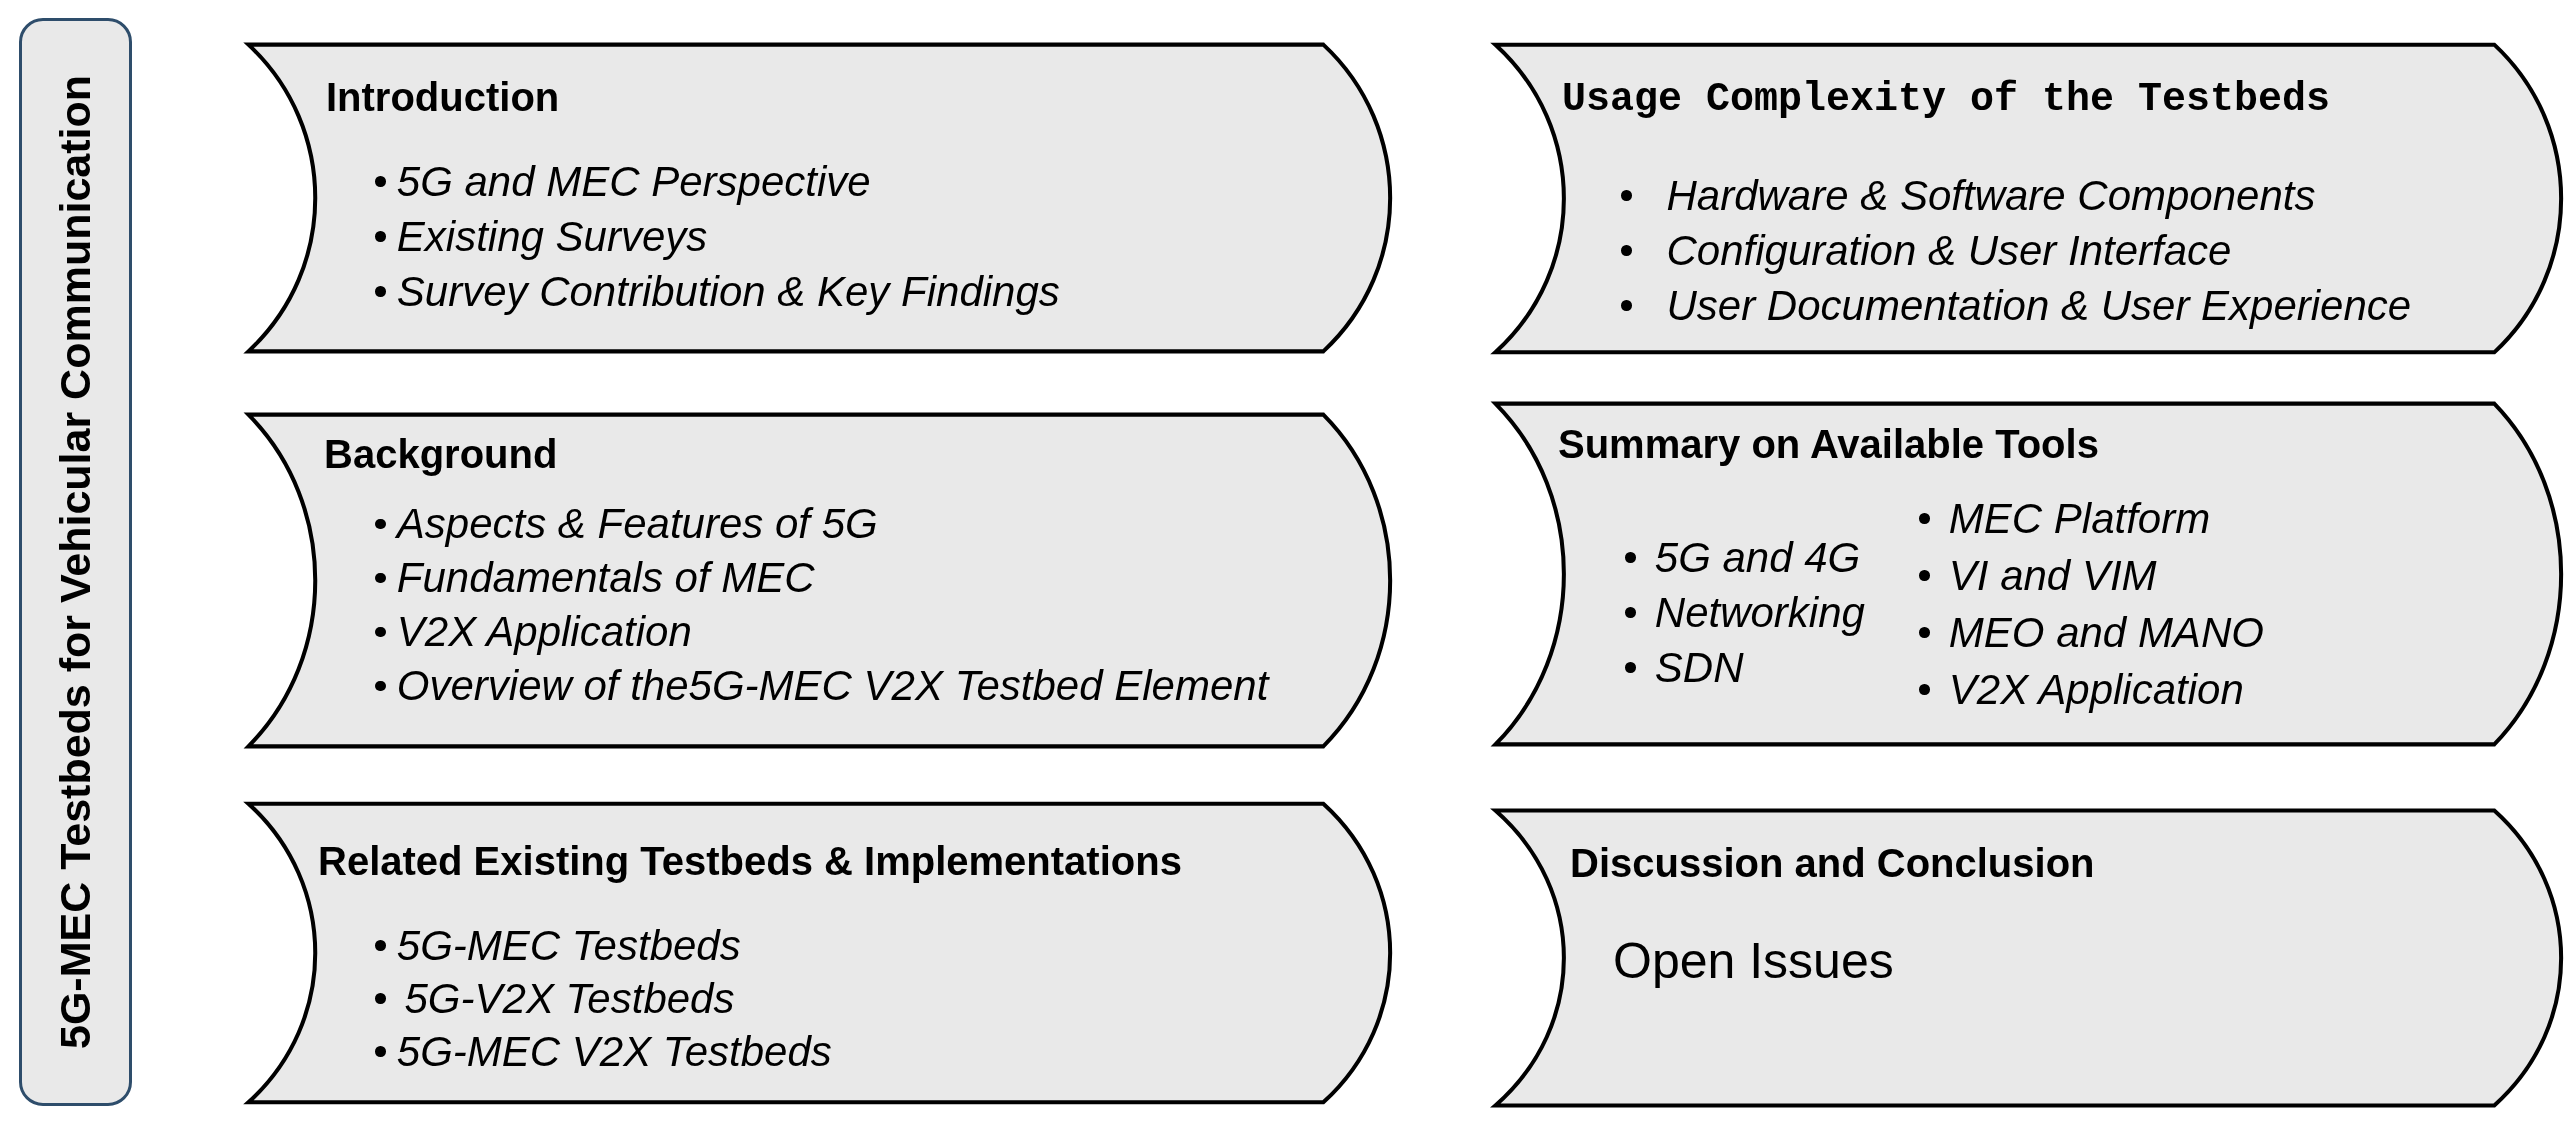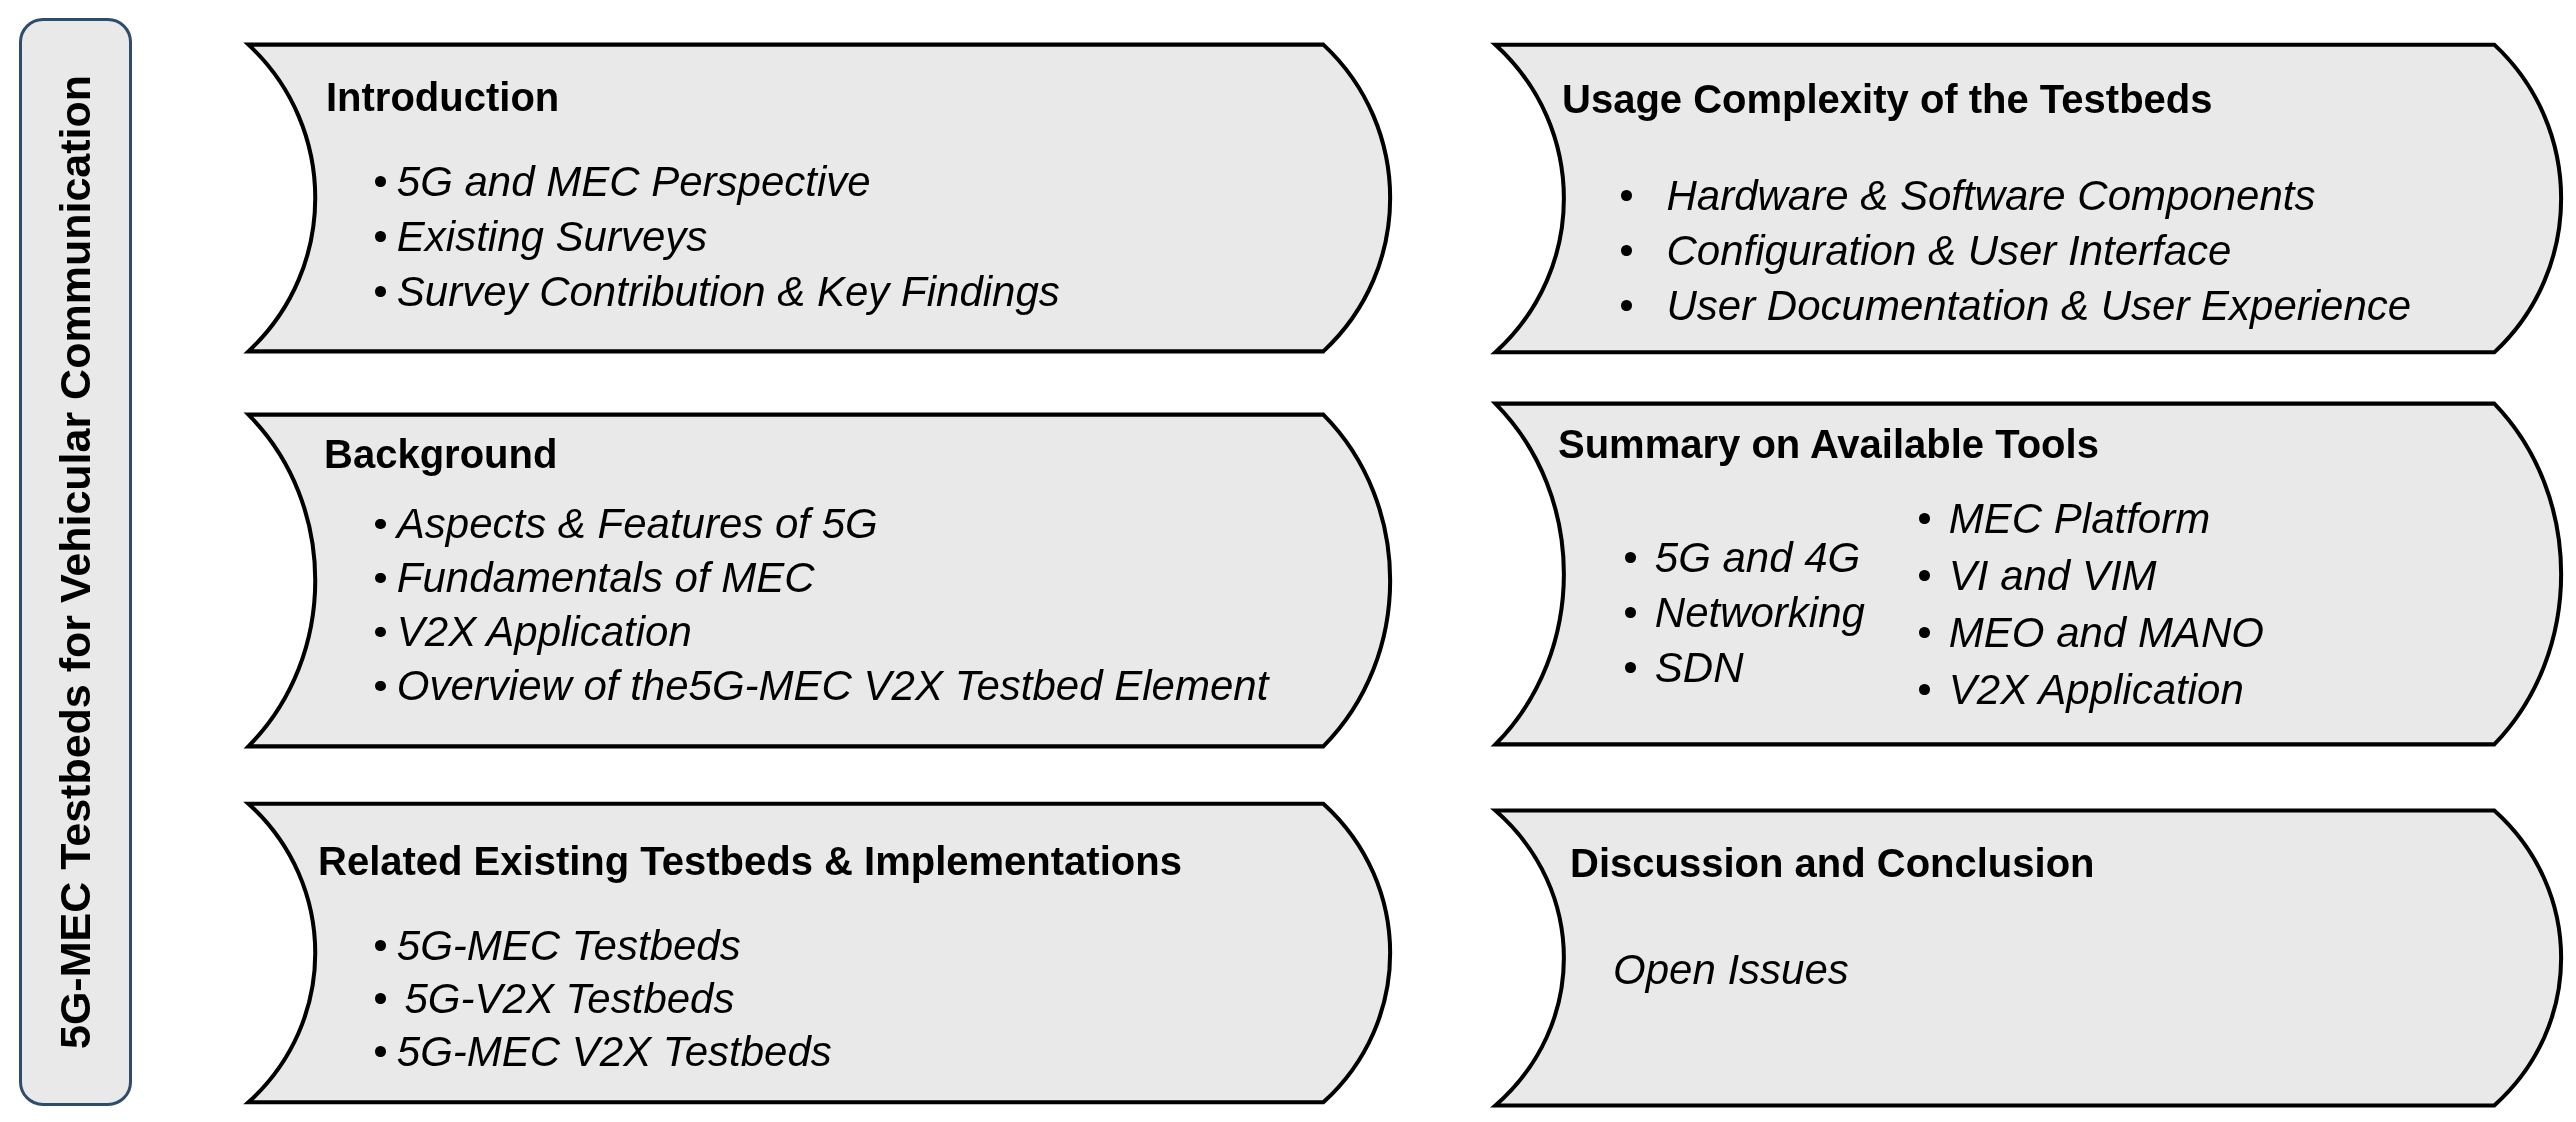--- a/index.html
+++ b/index.html
@@ -33,22 +33,22 @@
   .brow{display:flex;align-items:center;}
   .bdot{
     width:10.5px;height:10.5px;border-radius:50%;
     background:var(--text,#000);flex:0 0 auto;
   }
   .btext{
     font-style:italic;font-size:42px;line-height:48px;white-space:nowrap;
     color:var(--text,#000);
   }
   .note{
-    position:absolute;font-style:italic;font-size:42px;line-height:55px;
-    white-space:nowrap;color:var(--text,#000);margin-top:8px;
+    position:absolute;font-size:50px;line-height:55px;
+    white-space:nowrap;color:var(--text,#000);
   }
 </style>
 </head>
 <body style="background: rgb(255, 255, 255);">
 
 <div id="canvas">
   <div class="sidebar">
     <div class="sidebar-label">5G-MEC Testbeds for Vehicular Communication</div>
   </div>
   <div id="boxes">
@@ -122,21 +122,21 @@
               <span class="btext" style="margin-left: 11.3px;">5G-MEC V2X Testbeds</span>
             </div>
           </div>
         </div>
 
   </div>
       <div class="box" style="left: 1493px; top: 42px; width: 1001px; height: 313px;">
     <svg class="banner-svg" xmlns="http://www.w3.org/2000/svg" width="1106" height="313" viewBox="0 0 1373 388">
       <path class="banner-path" d="M 3 3 L 1243 3 C 1353.6666666666667 106.14, 1353.6666666666667 281.86, 1243 385 L 3 385 C 116.33333333333333 281.86, 116.33333333333333 106.14, 3 3 Z" fill="#e9e9e9" stroke="#000000" stroke-width="5"></path>
     </svg>
-    <div class="box-title" style="left: 69px; top: 31px;">Usage Complexity of the Testbeds</div>
+    <div class="box-title" style="left: 69px; top: 31px; font-family: Liberation Mono, monospace;">Usage Complexity of the Testbeds</div>
     <div class="cols">
           <div class="bcol" style="left: 128px; top: 126px;">
             <div class="brow" style="height: 55px;">
               <span class="bdot"></span>
               <span class="btext" style="margin-left: 35px;">Hardware &amp; Software Components</span>
             </div>
             <div class="brow" style="height: 55px;">
               <span class="bdot"></span>
               <span class="btext" style="margin-left: 35px;">Configuration &amp; User Interface</span>
             </div>

